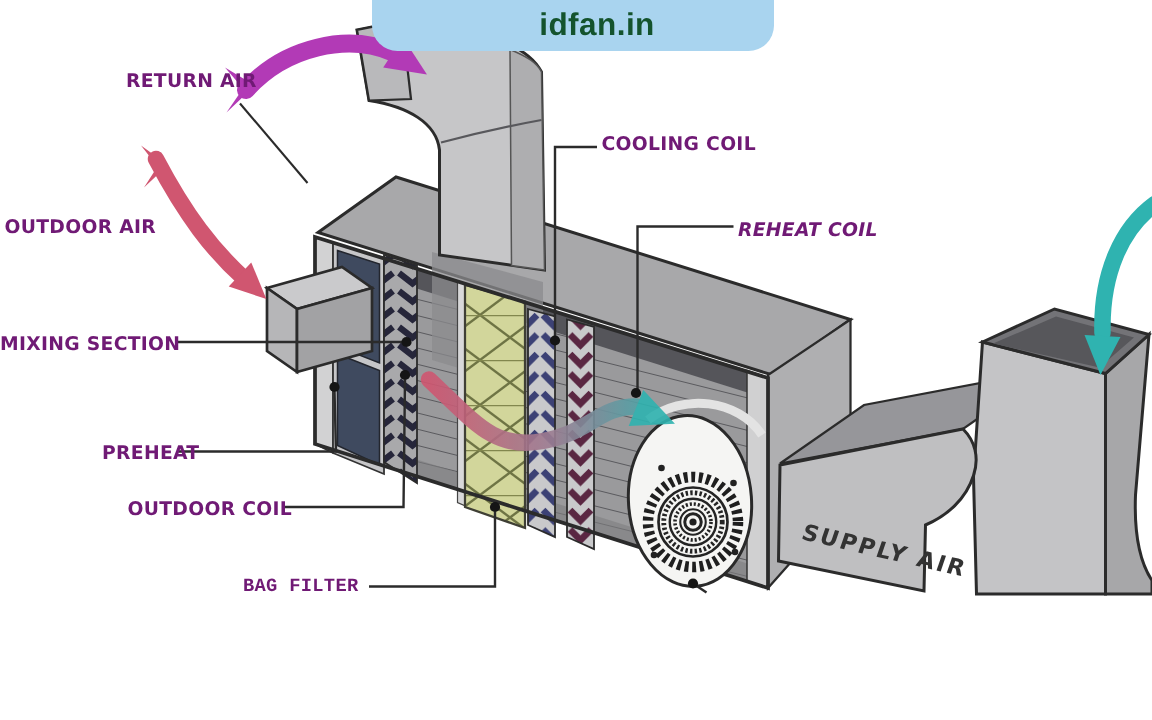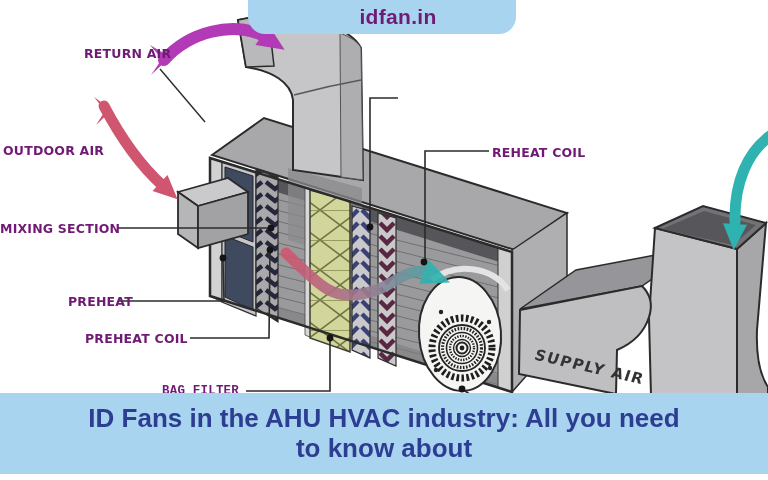--- a/index.html
+++ b/index.html
@@ -16,21 +16,21 @@
   }
   .lbl-supply {
     font-size:15px; letter-spacing:1.5px; color:#333;
     transform: rotate(13deg) skewX(-6deg);
   }
   .pill {
     position:absolute; left:248px; top:0; width:268px; height:34px;
     background:#a9d4ef; border-radius:0 0 17px 17px; z-index:10;
     display:flex; align-items:center; justify-content:center;
   }
-  .pill span { font-size:21px; font-weight:700; color:#701a75; letter-spacing:.3px;margin-left:32px; }
+  .pill span { font-size:21px; font-weight:700; color:#14532d; letter-spacing:.3px;margin-left:32px; }
   .banner {
     position:absolute; left:0; top:393px; width:768px; height:81px;
     background:#a9d4ef; z-index:10;
     display:flex; align-items:center; justify-content:center;
   }
   .banner .t {
     width:620px; text-align:center; font-size:26px; line-height:1.15;
     font-weight:700; color:#2c3d92;
   }
 </style>
@@ -193,25 +193,23 @@
       <circle cx="370" cy="227" r="3.4"></circle>
       <circle cx="424" cy="262" r="3.4"></circle>
       <circle cx="462" cy="389" r="3.4"></circle>
     </g>
   </svg>
 
   <div class="lbl" style="left:84px; top:46px;">RETURN AIR</div>
   <div class="lbl" style="left:3px;  top:143px;">OUTDOOR AIR</div>
   <div class="lbl" style="left:0px;  top:221px;">MIXING SECTION</div>
   <div class="lbl" style="left:68px; top:294px;">PREHEAT</div>
-  <div class="lbl" style="left:85px; top:331px;">PREHEAT COIL</div>
+  <div class="lbl" style="left:85px; top:331px;">OUTDOOR COIL</div>
   <div class="lbl" style="left:162px;top:384px;font-family:Liberation Mono, monospace;">BAG FILTER</div>
-  <div class="lbl" style="left:492px;top:145px;">REHEAT COIL</div>
+  <div class="lbl" style="left:401px;top:88px;">COOLING COIL</div>
+  <div class="lbl" style="left:492px;top:145px;font-style:italic;">REHEAT COIL</div>
   <div class="lbl lbl-supply" style="left:538px;top:346px;">SUPPLY AIR</div>
 
   <div class="pill">
     <span>idfan.in</span>
   </div>
-  <div class="banner">
-    <div class="t">ID Fans in the AHU HVAC industry: All you need to know about</div>
-  </div>
 
 </div>
 
 </body></html>

